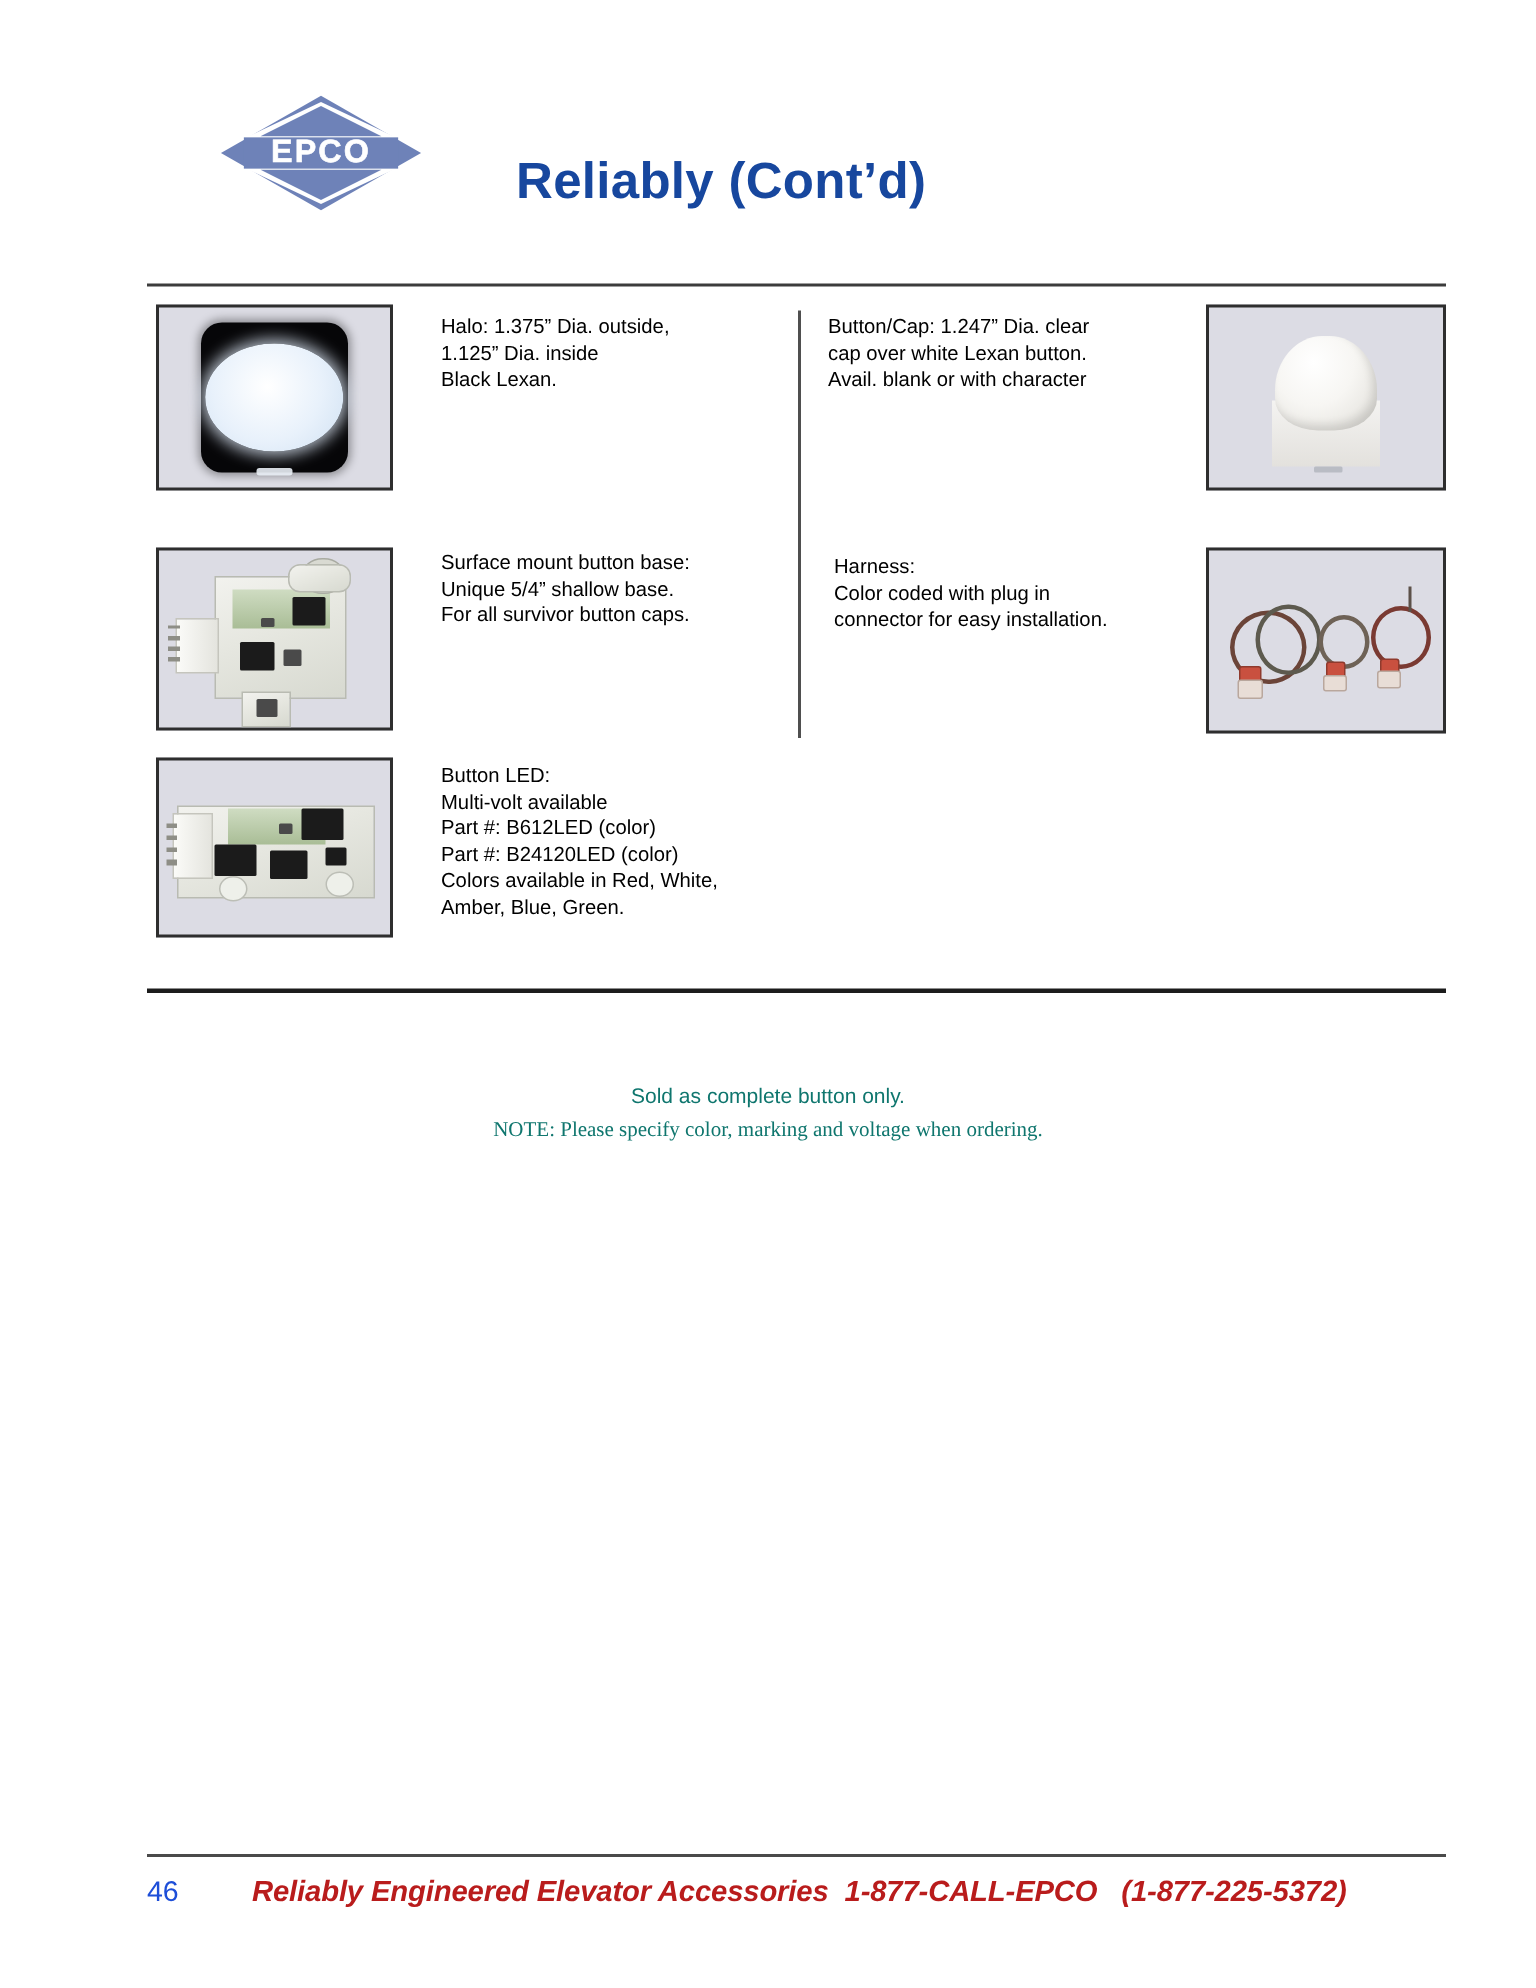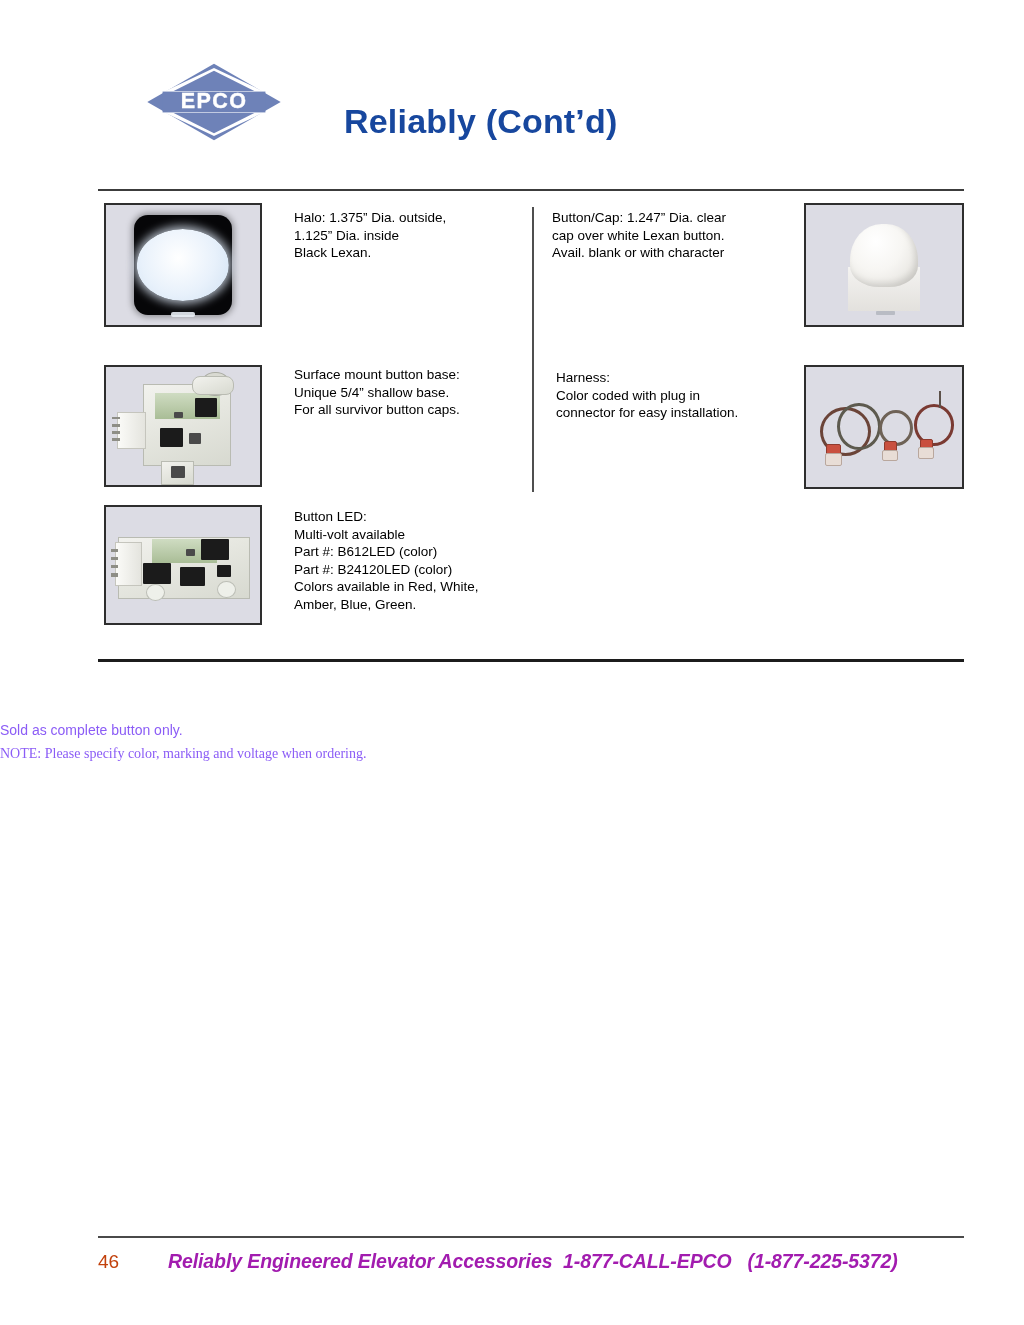--- a/index.html
+++ b/index.html
@@ -100,48 +100,48 @@
   #cap-cap     { left: 552px; top: 209px; width: 250px; }
   #cap-base    { left: 294px; top: 366px; width: 240px; }
   #cap-harness { left: 556px; top: 369px; width: 250px; }
   #cap-led     { left: 294px; top: 508px; width: 240px; }
 
   
   #notice {
     position: absolute;
     left: 0; top: 718px;
     width: 1024px;
-    text-align: left;
-    color: #8b5cf6;
+    text-align: center;
+    color: #0f766e;
     font-size: 14px;
     line-height: 24px;
   }
   #notice-line1 { display:block; }
   #notice-line2 { display:block;font-family:Liberation Serif, serif; }
 
   
   #footer {
     position: absolute;
     left: 0; top: 1248px;
     width: 1024px;
     height: 40px;
   }
   #page-number {
     position: absolute;
     left: 98px; top: 3px;
     font-size: 19px;
-    color: #c2410c;
+    color: #1d4ed8;
   }
   #footer-text {
     position: absolute;
     left: 168px; top: 2px;
     font-size: 19.5px;
     font-style: italic;
     font-weight: bold;
-    color: #a21caf;
+    color: #b91c1c;
     white-space: pre;
     letter-spacing: -0.1px;
   }
 
   
   .photo { position:absolute; inset:0; }
 
   
   .halo-body {
     position:absolute; left:18%; top:8%; width:64%; height:84%;

